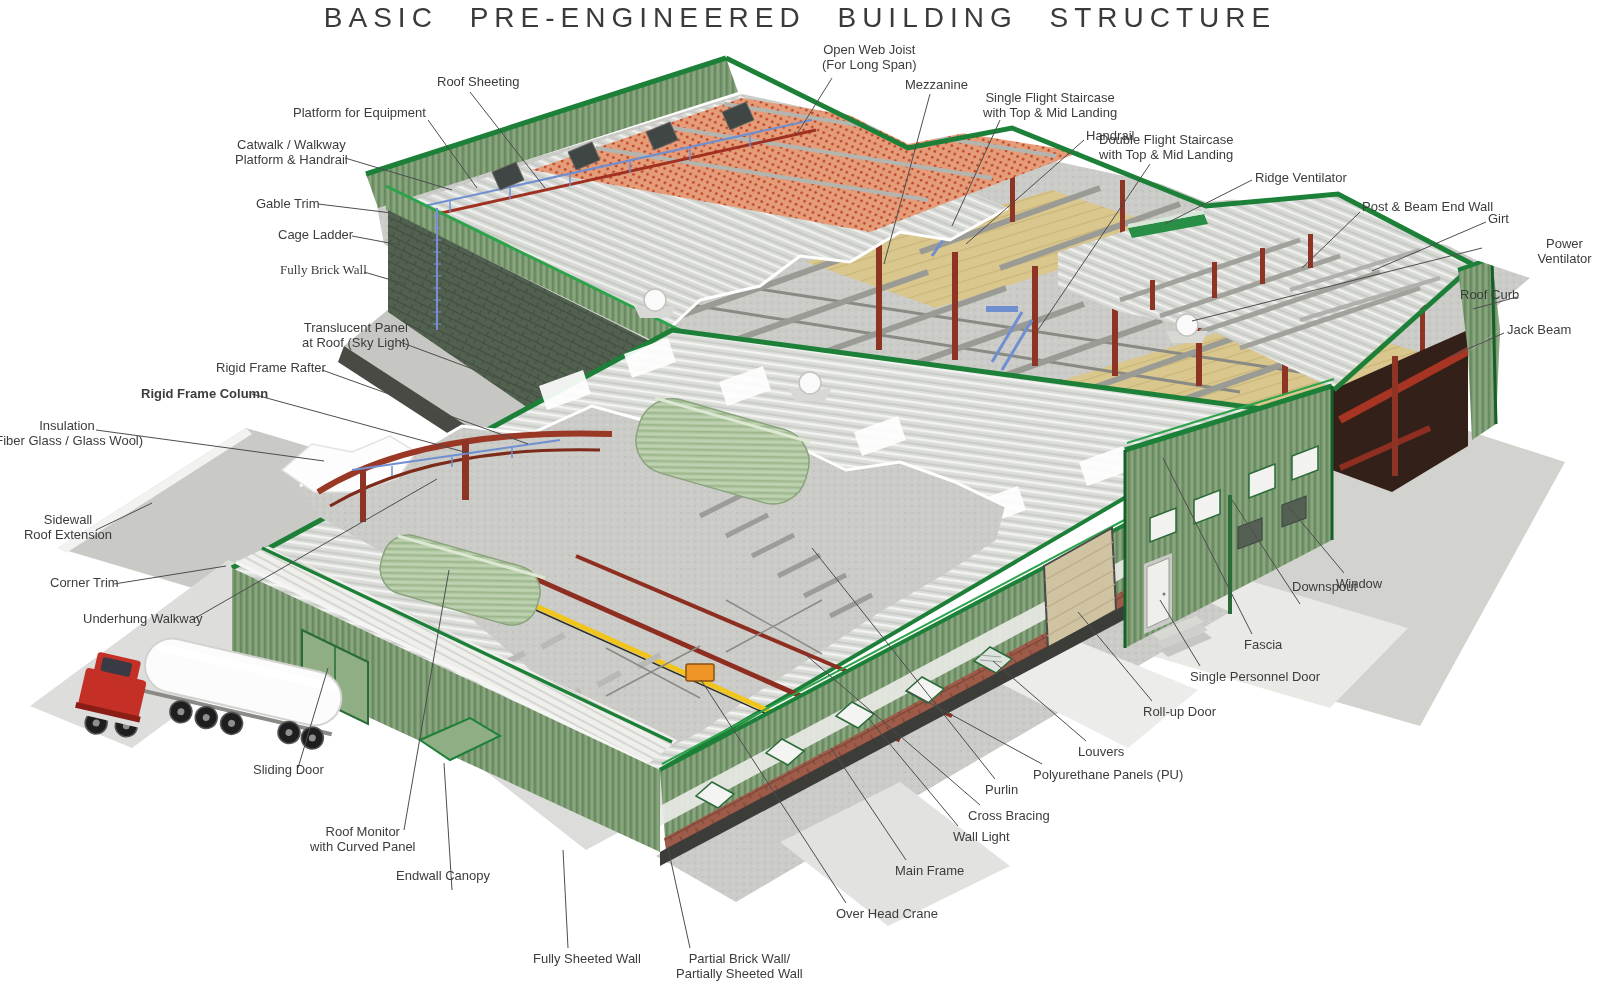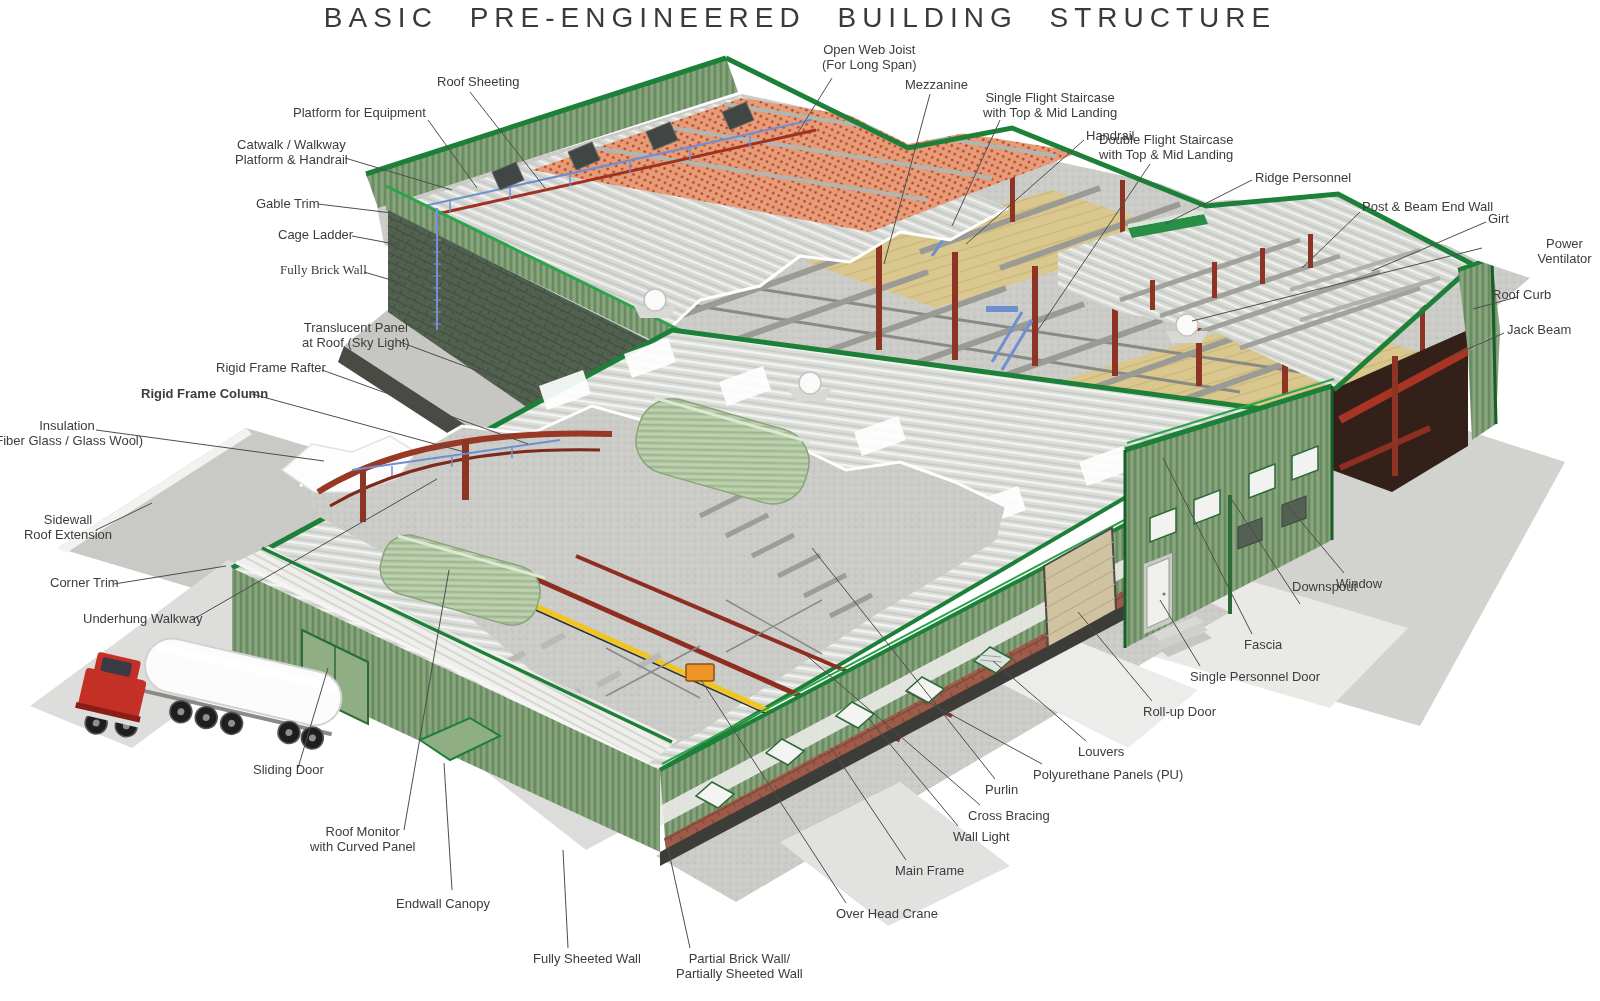--- a/index.html
+++ b/index.html
@@ -471,25 +471,25 @@
 
   <div id="labels-layer">
       <div class="lbl left" style="left: 822px; top: 42px;">Open Web Joist
 (For Long Span)</div>
       <div class="lbl left" style="left: 905px; top: 77px;">Mezzanine</div>
       <div class="lbl left" style="left: 983px; top: 90px;">Single Flight Staircase
 with Top &amp; Mid Landing</div>
       <div class="lbl left" style="left: 1086px; top: 128px;">Handrail</div>
       <div class="lbl left" style="left: 1099px; top: 132px;">Double Flight Staircase
 with Top &amp; Mid Landing</div>
-      <div class="lbl left" style="left: 1255px; top: 170px;">Ridge Personnel</div>
+      <div class="lbl left" style="left: 1255px; top: 170px;">Ridge Ventilator</div>
       <div class="lbl left" style="left: 1362px; top: 199px;">Post &amp; Beam End Wall</div>
       <div class="lbl left" style="left: 1488px; top: 211px;">Girt</div>
       <div class="lbl left" style="left: 1485px; top: 236px; margin-left: 44px;">Power Ventilator</div>
-      <div class="lbl left" style="left: 1492px; top: 287px;">Roof Curb</div>
+      <div class="lbl left" style="left: 1460px; top: 287px;">Roof Curb</div>
       <div class="lbl left" style="left: 1507px; top: 322px;">Jack Beam</div>
       <div class="lbl left" style="left: 437px; top: 74px;">Roof Sheeting</div>
       <div class="lbl left" style="left: 293px; top: 105px;">Platform for Equipment</div>
       <div class="lbl left" style="left: 235px; top: 137px;">Catwalk / Walkway
 Platform &amp; Handrail</div>
       <div class="lbl left" style="left: 256px; top: 196px;">Gable Trim</div>
       <div class="lbl left" style="left: 278px; top: 227px;">Cage Ladder</div>
       <div class="lbl left" style="left: 280px; top: 262px; font-family: Liberation Serif, serif;">Fully Brick Wall</div>
       <div class="lbl left" style="left: 302px; top: 320px;">Translucent Panel
 at Roof (Sky Light)</div>
@@ -497,21 +497,21 @@
       <div class="lbl left" style="left: 141px; top: 386px; font-weight: bold;">Rigid Frame Column</div>
       <div class="lbl center" style="left: 67px; top: 418px;">Insulation
 (Fiber Glass / Glass Wool)</div>
       <div class="lbl center" style="left: 68px; top: 512px;">Sidewall
 Roof Extension</div>
       <div class="lbl left" style="left: 50px; top: 575px;">Corner Trim</div>
       <div class="lbl left" style="left: 83px; top: 611px;">Underhung Walkway</div>
       <div class="lbl left" style="left: 253px; top: 762px;">Sliding Door</div>
       <div class="lbl left" style="left: 310px; top: 824px;">Roof Monitor
 with Curved Panel</div>
-      <div class="lbl left" style="left: 396px; top: 896px;">Endwall Canopy</div>
+      <div class="lbl left" style="left: 396px; top: 868px;">Endwall Canopy</div>
       <div class="lbl left" style="left: 533px; top: 951px;">Fully Sheeted Wall</div>
       <div class="lbl left" style="left: 676px; top: 951px;">Partial Brick Wall/
 Partially Sheeted Wall</div>
       <div class="lbl left" style="left: 836px; top: 906px;">Over Head Crane</div>
       <div class="lbl left" style="left: 895px; top: 863px;">Main Frame</div>
       <div class="lbl left" style="left: 947px; top: 829px; margin-left: 6px;">Wall Light</div>
       <div class="lbl left" style="left: 968px; top: 808px;">Cross Bracing</div>
       <div class="lbl left" style="left: 985px; top: 782px;">Purlin</div>
       <div class="lbl left" style="left: 1033px; top: 767px;">Polyurethane Panels (PU)</div>
       <div class="lbl left" style="left: 1078px; top: 744px;">Louvers</div>

